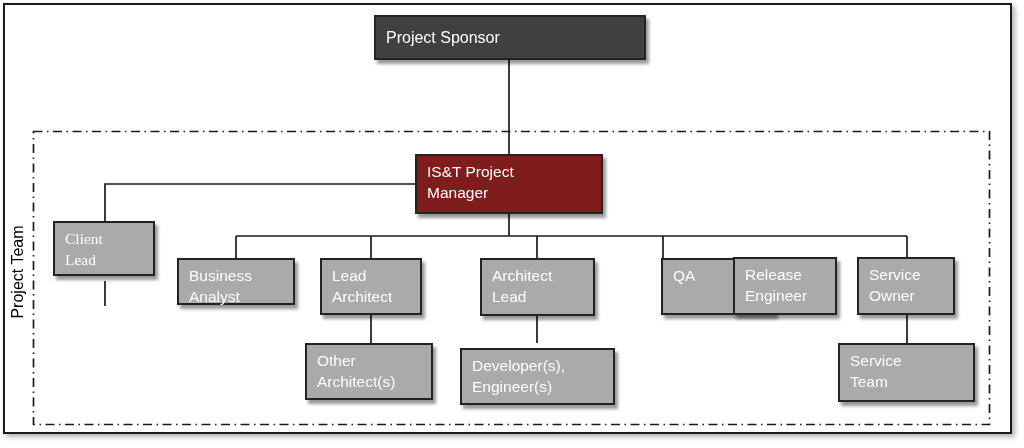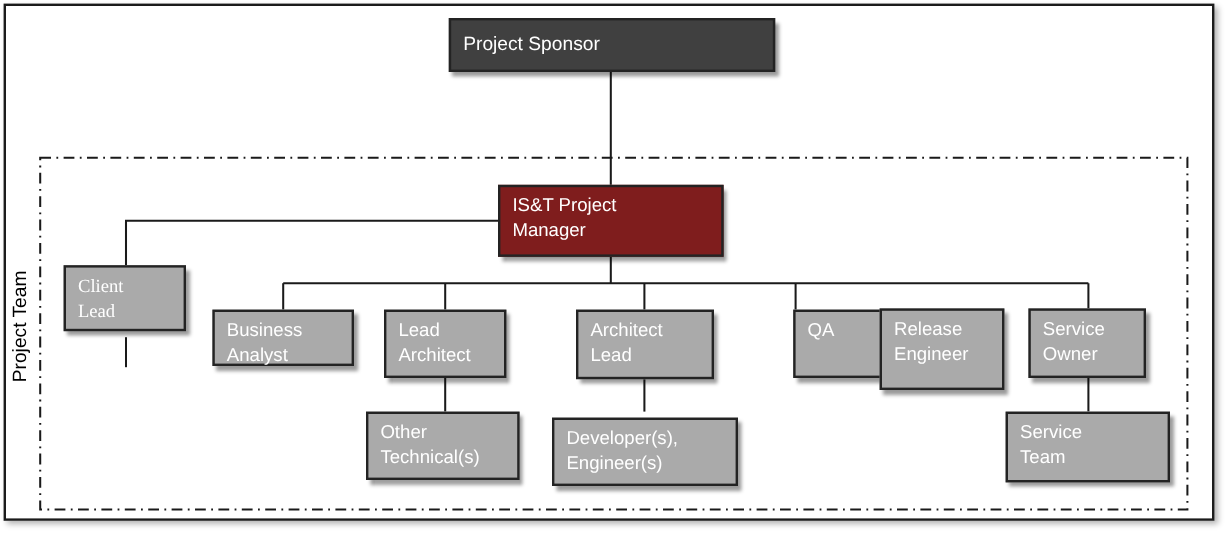--- a/index.html
+++ b/index.html
@@ -86,28 +86,28 @@
 Analyst</div>
 
   <div class="node member" style="left:320px; top:258px; width:102px; height:57px;">Lead
 Architect</div>
 
   <div class="node member" style="left:480px; top:258px; width:115px; height:58px;">Architect
 Lead</div>
 
   <div class="node member" style="left:614px; top:258px; width:114px; height:57px;margin-left:47px;">QA</div>
 
-  <div class="node member" style="left:733px; top:257px; width:104px; height:68px;">Release
+  <div class="node member" style="left:733px; top:257px; width:104px; height:58px;">Release
 Engineer</div>
 
   <div class="node member" style="left:857px; top:257px; width:98px; height:58px;">Service
 Owner</div>
 
   <div class="node member" style="left:305px; top:343px; width:128px; height:57px;">Other
-Technical(s)</div>
+Architect(s)</div>
 
   <div class="node member" style="left:460px; top:348px; width:155px; height:57px;">Developer(s),
 Engineer(s)</div>
 
   <div class="node member" style="left:838px; top:343px; width:137px; height:59px;">Service
 Team</div>
 
 </div>
 
 </body></html>

